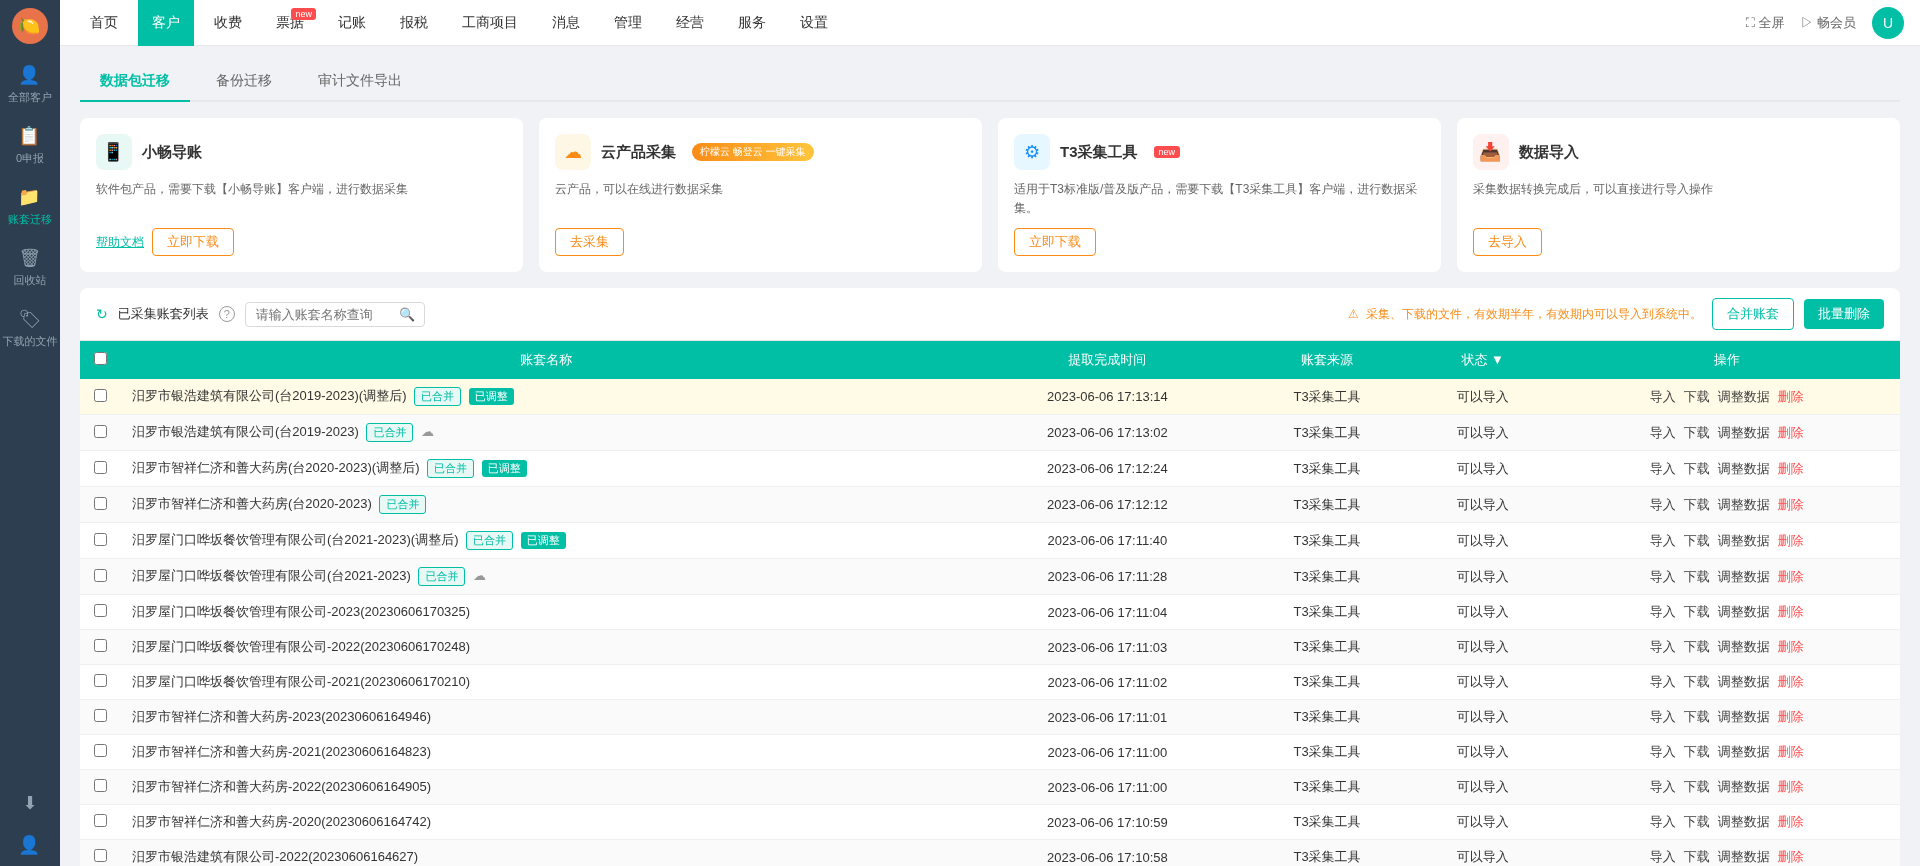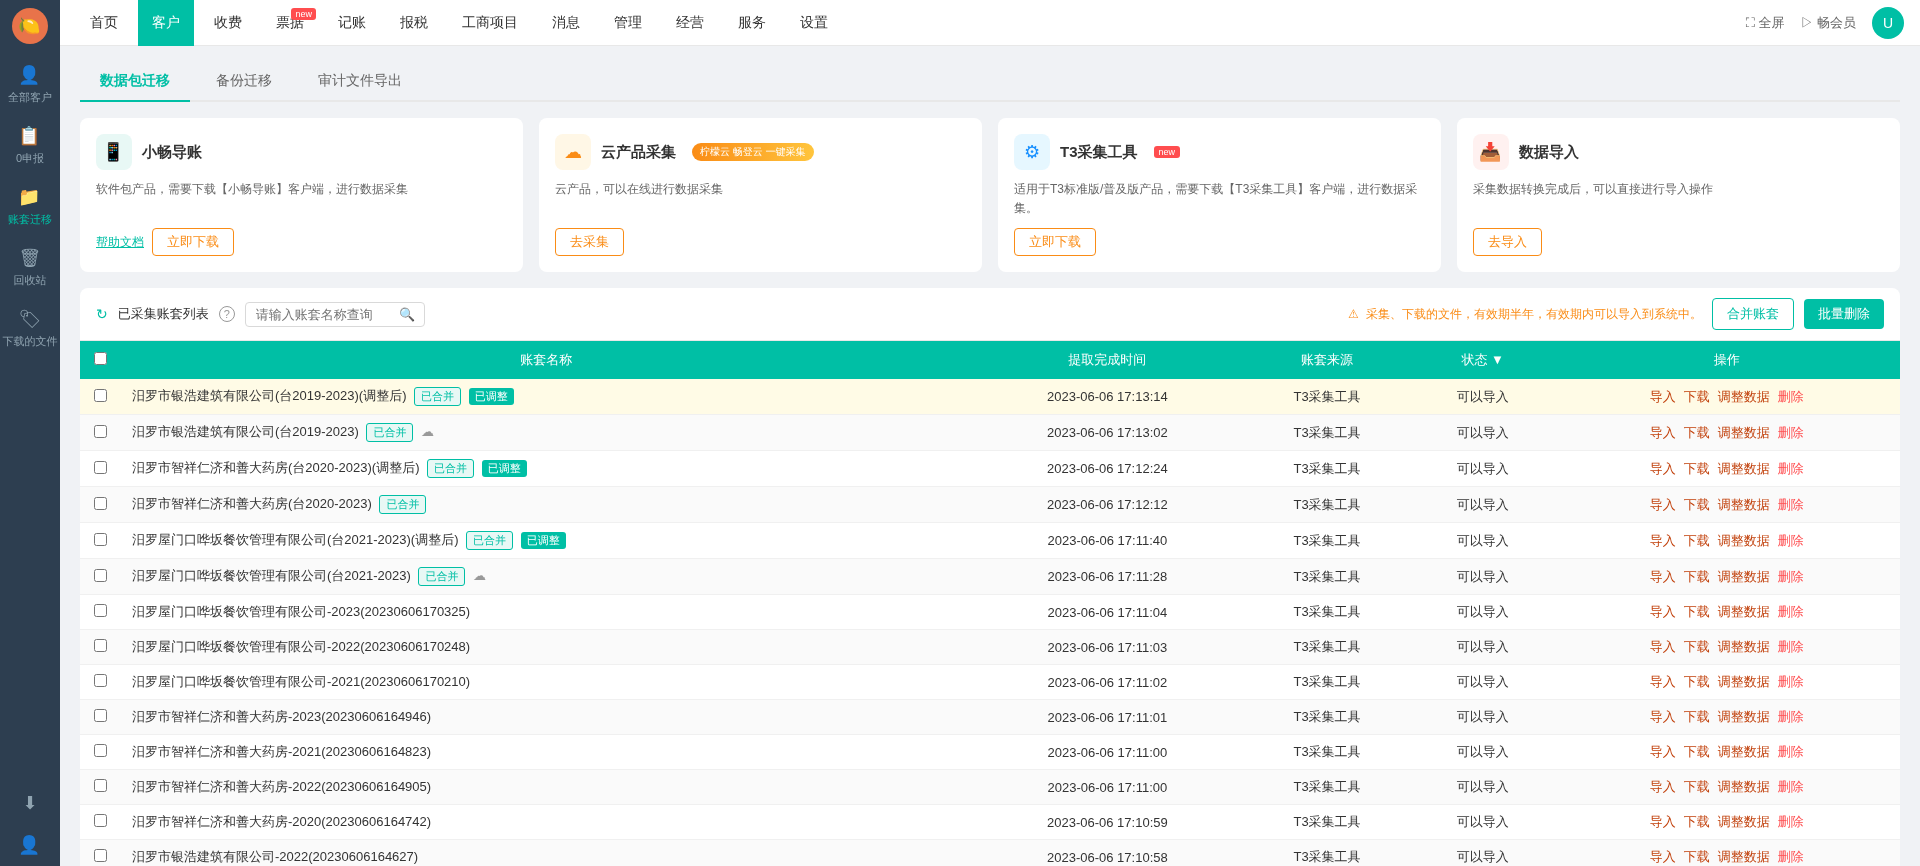--- a/index.html
+++ b/index.html
@@ -228,21 +228,21 @@
     .data-table tbody td:nth-child(2) { text-align: left; }
     .tag {
       display: inline-block;
       padding: 1px 6px;
       border-radius: 3px;
       font-size: 11px;
       margin-left: 4px;
     }
     .tag-green { background: #e8f8f5; color: #00bfa5; border: 1px solid #00bfa5; }
     .tag-teal-solid { background: #00bfa5; color: white; }
-    .action-link { color: #c2410c; cursor: pointer; margin: 0 4px; font-size: 13px; }
+    .action-link { color: #404040; cursor: pointer; margin: 0 4px; font-size: 13px; }
     .action-link.red { color: #ff4d4f; }
     .icon-cloud { font-size: 13px; color: #999; margin-left: 4px; }
 
     input[type="checkbox"] { cursor: pointer; }
 
     .info-icon { color: #fa8c16; margin-right: 4px; }
   </style>
 </head>
 <body>
 

